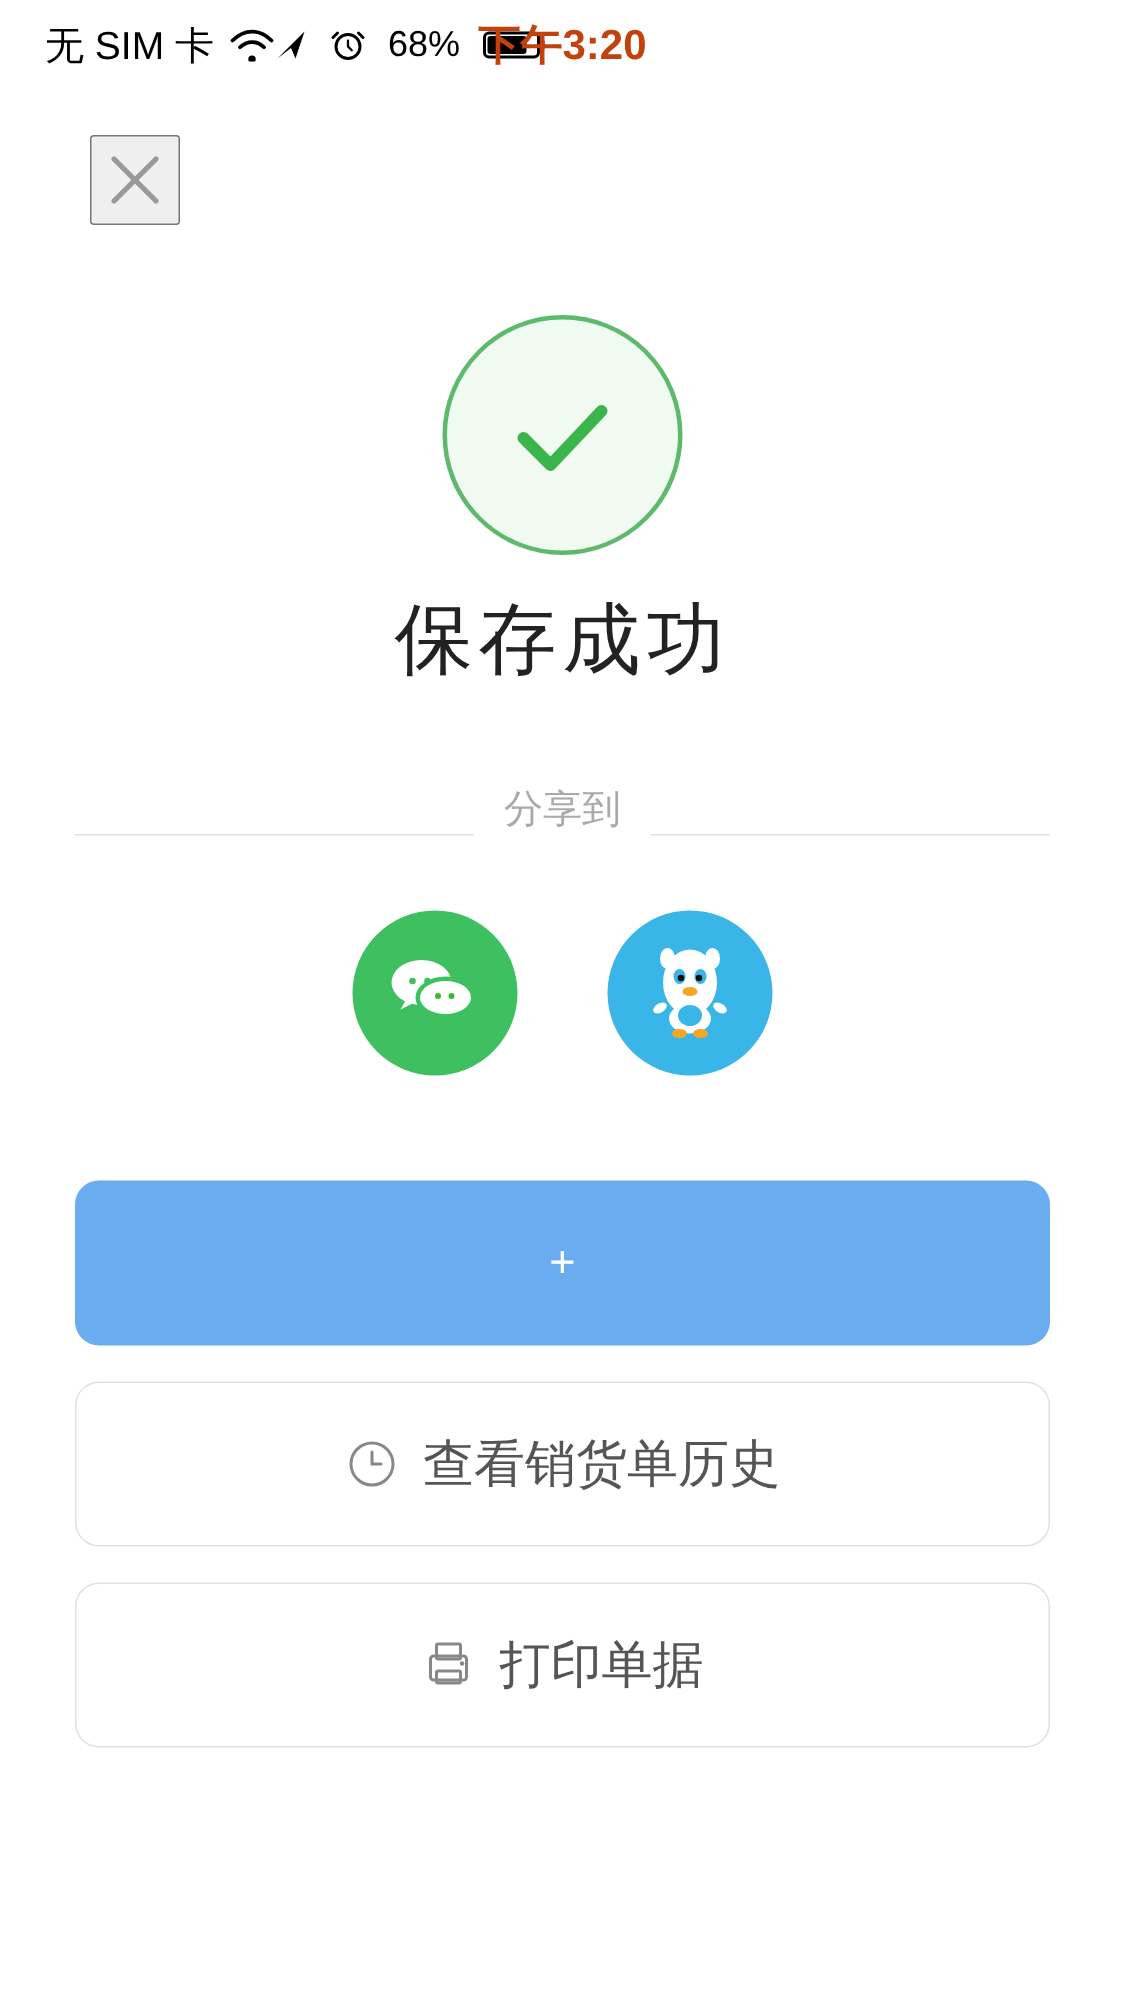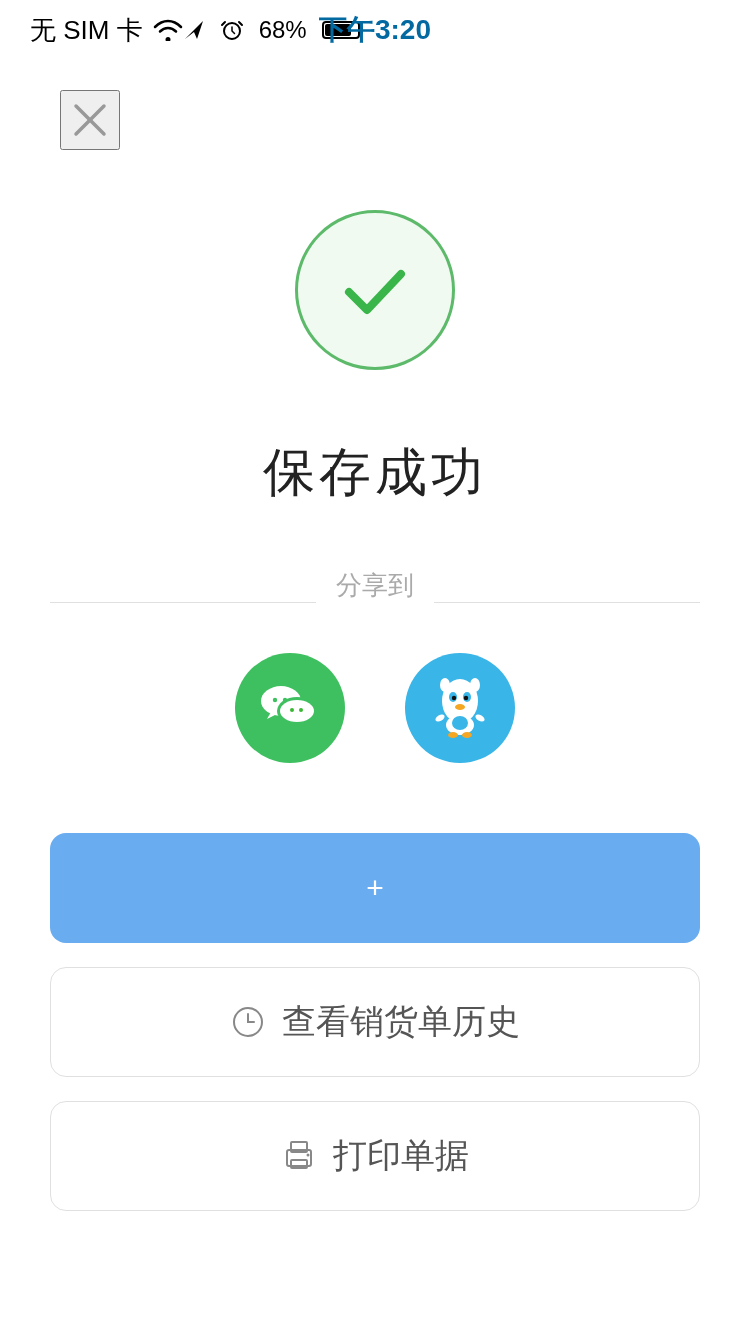--- a/index.html
+++ b/index.html
@@ -26,21 +26,21 @@
       font-size: 26px;
       color: #000;
       font-weight: 500;
       display: flex;
       align-items: center;
       gap: 10px;
     }
     .status-center {
       font-size: 28px;
       font-weight: 600;
-      color: #0369a1;
+      color: #c2410c;
       position: absolute;
       left: 50%;
       transform: translateX(-50%);
     }
     .status-right {
       display: flex;
       align-items: center;
       gap: 15px;
       font-size: 24px;
       color: #000;
@@ -84,21 +84,21 @@
       align-items: center;
       justify-content: center;
     }
     .checkmark {
       width: 80px;
       height: 80px;
     }
 
     
     .success-title {
-      margin-top: 68px;
+      margin-top: 22px;
       font-size: 52px;
       font-weight: 500;
       color: #222;
       letter-spacing: 4px;
     }
 
     
     .share-divider-container {
       width: 100%;
       display: flex;

